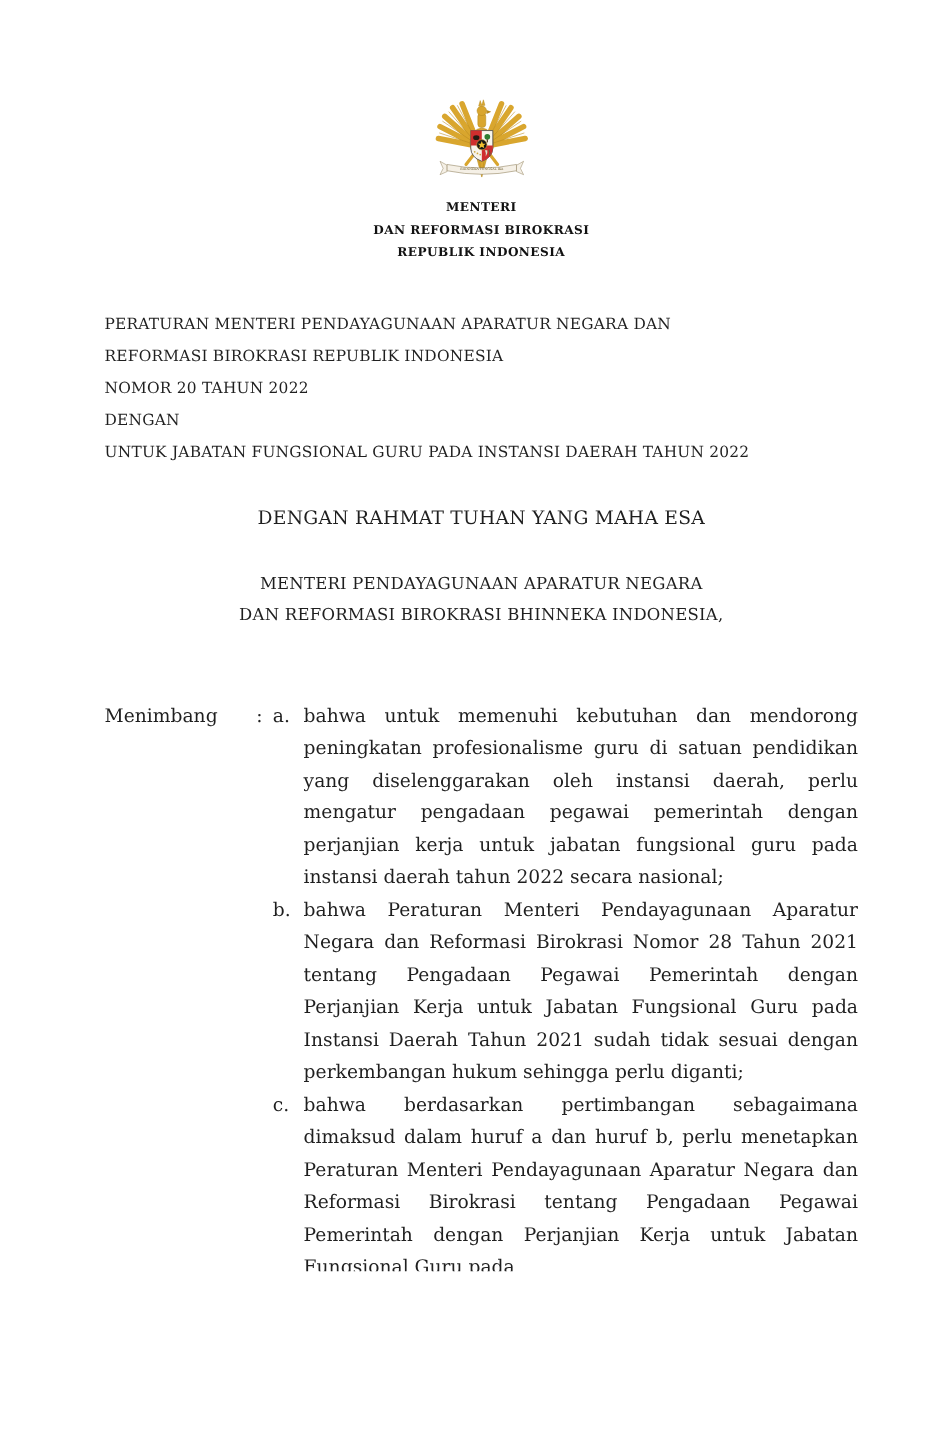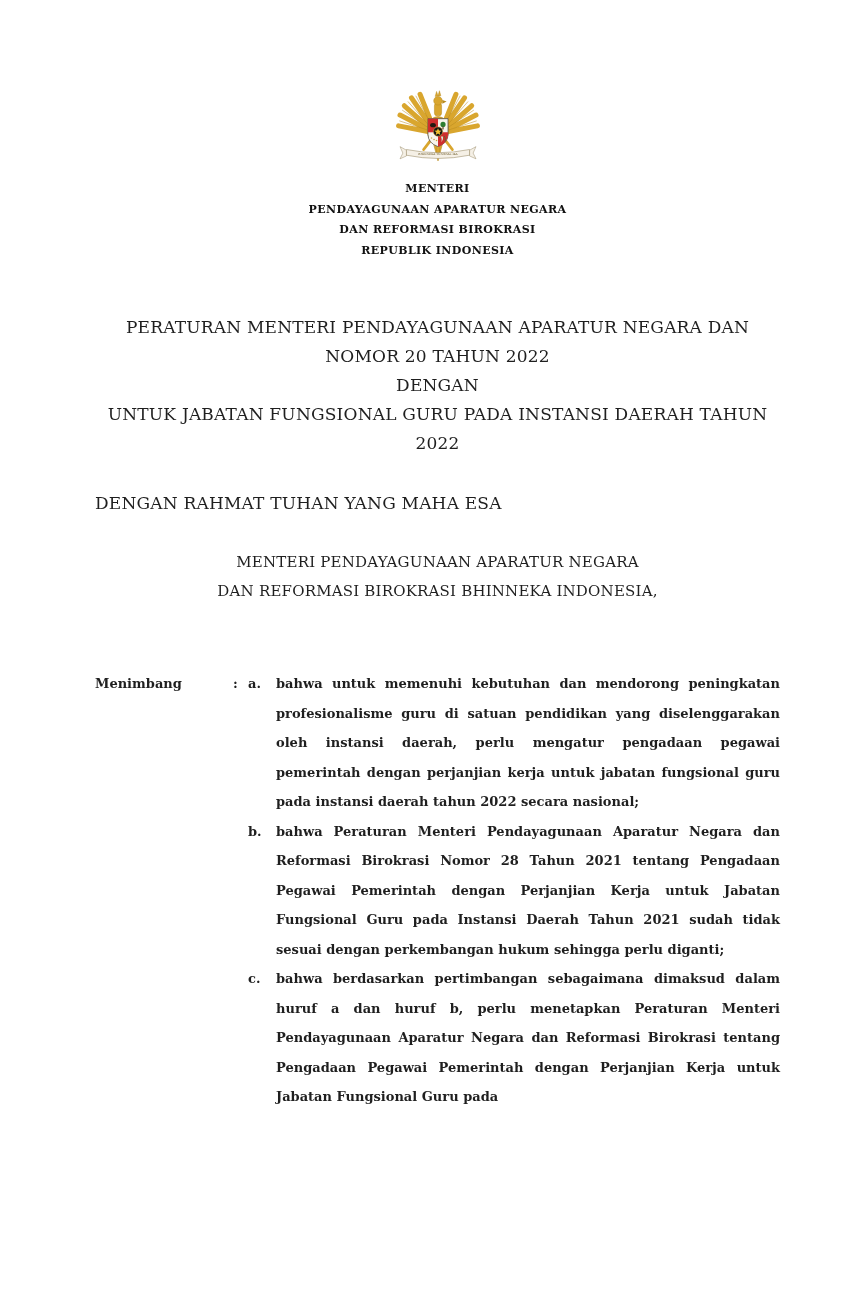--- a/index.html
+++ b/index.html
@@ -25,47 +25,45 @@
   .letterhead-text {
     text-align: center;
     font-weight: bold;
     font-size: 11px;
     line-height: 20.5px;
     letter-spacing: 0.4px;
     color: #111111;
   }
   
   .title-block {
-    margin-top: 52px;
-    text-align: center;
-    font-size: 17px;
+    margin-top: 40px;
+    font-size: 14px;
     line-height: 29px;
     letter-spacing: 0.2px;
   }
   .invocation-block {
     margin-top: 31px;
-    text-align: left;
+    text-align: center;
     font-size: 17px;
     line-height: 29px;
     letter-spacing: 0.2px;
   }
   .authority-block {
     margin-top: 30px;
     text-align: center;
     font-size: 15px;
     line-height: 29px;
     letter-spacing: 0.2px;
   }
   
   .considerations {
     margin-top: 63px;
     display: flex;
-    font-size: 13px;
+    font-size: 17px;
     line-height: 29.5px;
-    font-weight: bold;
   }
   .c-label { width: 138px; flex: 0 0 138px; }
   .c-colon { width: 15px; flex: 0 0 15px; }
   .c-items { flex: 1 1 auto; }
   .c-item { display: flex; }
   .c-marker { width: 28px; flex: 0 0 28px; }
   .c-text { flex: 1 1 auto; text-align: justify; text-justify: inter-word; }
 </style>
 </head>
 <body>
@@ -137,28 +135,28 @@
         <path d="M60,55.2 L61.4,58.6 L65,58.8 L62.3,61.1 L63.2,64.6 L60,62.6 L56.8,64.6 L57.7,61.1 L55,58.8 L58.6,58.6 Z" fill="#f2c12e"></path>
 
         <path d="M16,86 L7,81 L11,90 L7,98 L16,94 Z" fill="#f5f0e6" stroke="#9a8c6a" stroke-width="0.7"></path>
         <path d="M104,86 L113,81 L109,90 L113,98 L104,94 Z" fill="#f5f0e6" stroke="#9a8c6a" stroke-width="0.7"></path>
         <path d="M16,85 Q60,94 104,85 L104,93 Q60,102 16,93 Z" fill="#f5f0e6" stroke="#9a8c6a" stroke-width="0.8"></path>
         <text x="60" y="92.5" text-anchor="middle" font-size="4" fill="#6b5a2a" font-family="DejaVu Serif, serif">BHINNEKA TUNGGAL IKA</text>
       </svg>
     </div>
     <div class="letterhead-text">
       <div>MENTERI</div>
-      <div>PENDAYAGUNAAN APARATUR NEGARA</div>
       <div>DAN REFORMASI BIROKRASI</div>
       <div>REPUBLIK INDONESIA</div>
     </div>
   </header>
 
   <section class="title-block">
     <div>PERATURAN MENTERI PENDAYAGUNAAN APARATUR NEGARA DAN</div>
+    <div>REFORMASI BIROKRASI REPUBLIK INDONESIA</div>
     <div>NOMOR 20 TAHUN 2022</div>
     <div>DENGAN</div>
     <div>UNTUK JABATAN FUNGSIONAL GURU PADA INSTANSI DAERAH TAHUN 2022</div>
   </section>
 
   <div class="invocation-block">DENGAN RAHMAT TUHAN YANG MAHA ESA</div>
 
   <div class="authority-block">
     <div>MENTERI PENDAYAGUNAAN APARATUR NEGARA</div>
     <div>DAN REFORMASI BIROKRASI BHINNEKA INDONESIA,</div>

